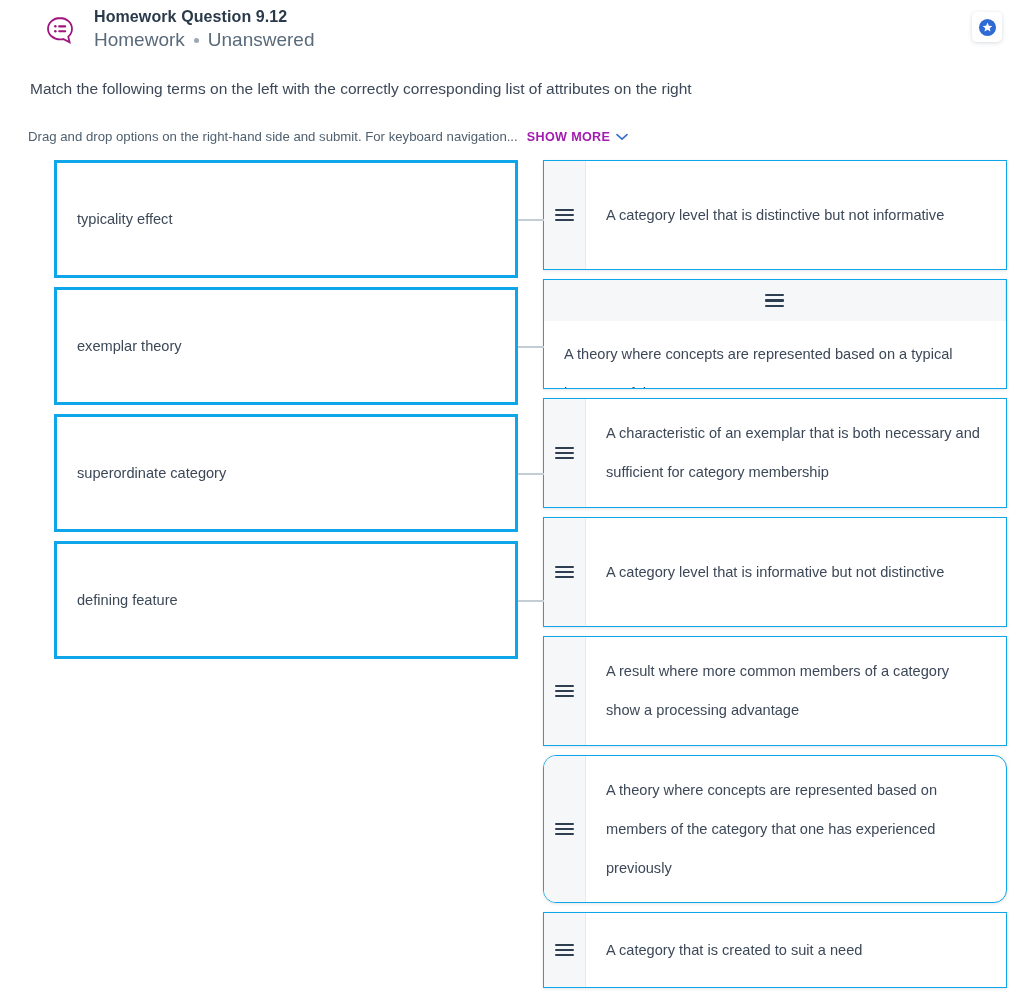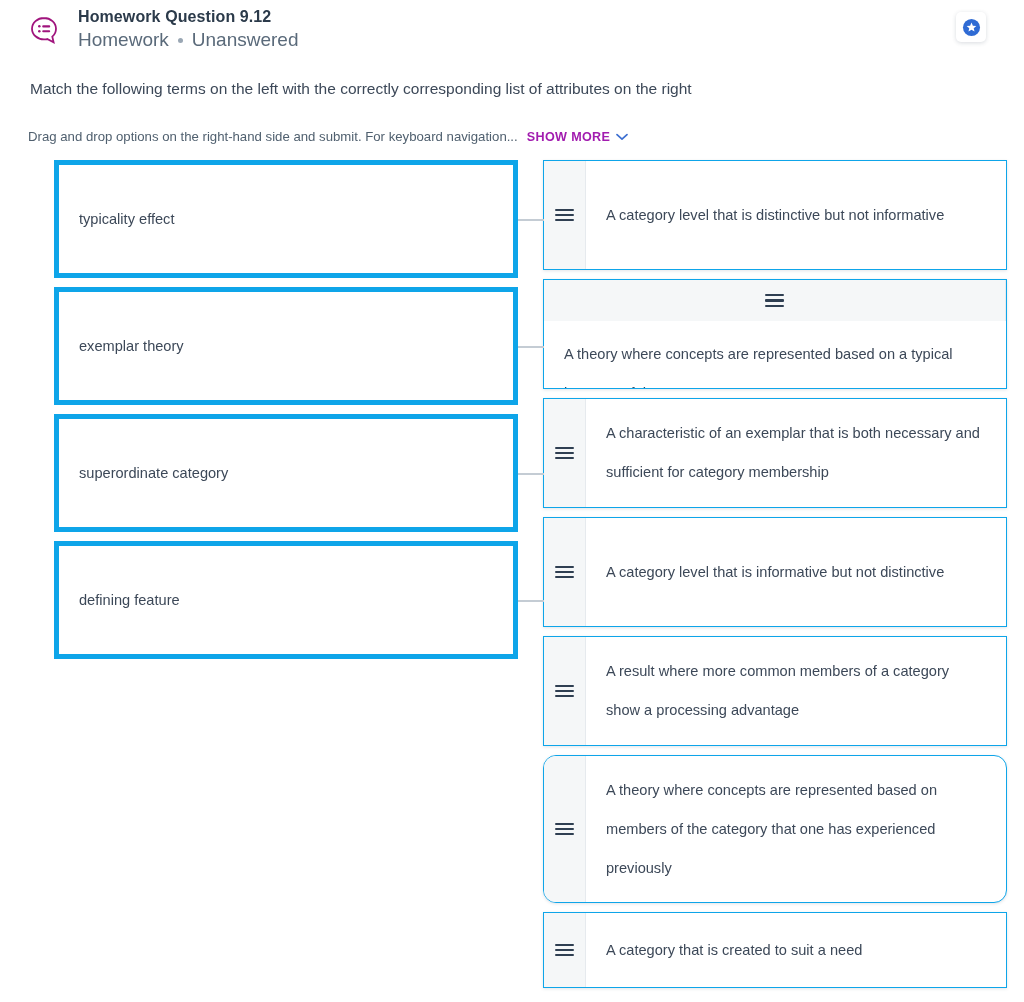--- a/index.html
+++ b/index.html
@@ -12,21 +12,21 @@
     height: 1002px;
     position: relative;
     font-family: "Liberation Sans", "DejaVu Sans", sans-serif;
     color: #3c4858;
     overflow: hidden;
   }
 
   
   .header {
     position: absolute;
-    left: 0; top: 0;
+    left: 16px; top: 0;
     width: 1004px;
     height: 58px;
   }
   .header-icon {
     position: absolute;
     left: 28px;
     top: 14px;
     width: 32px;
     height: 32px;
   }
@@ -125,21 +125,21 @@
   .right-col {
     position: absolute;
     left: 543px;
     top: 0;
     width: 464px;
   }
 
   .term-box {
     box-sizing: border-box;
     width: 464px;
-    border: 5px solid #0ea5e9;
+    border: 3px solid #0ea5e9;
     background: #ffffff;
     display: flex;
     align-items: center;
     padding: 0 20px;
     font-size: 14.6px;
     color: #3c4858;
     margin-bottom: 9px;
   }
 
   .option-card {

